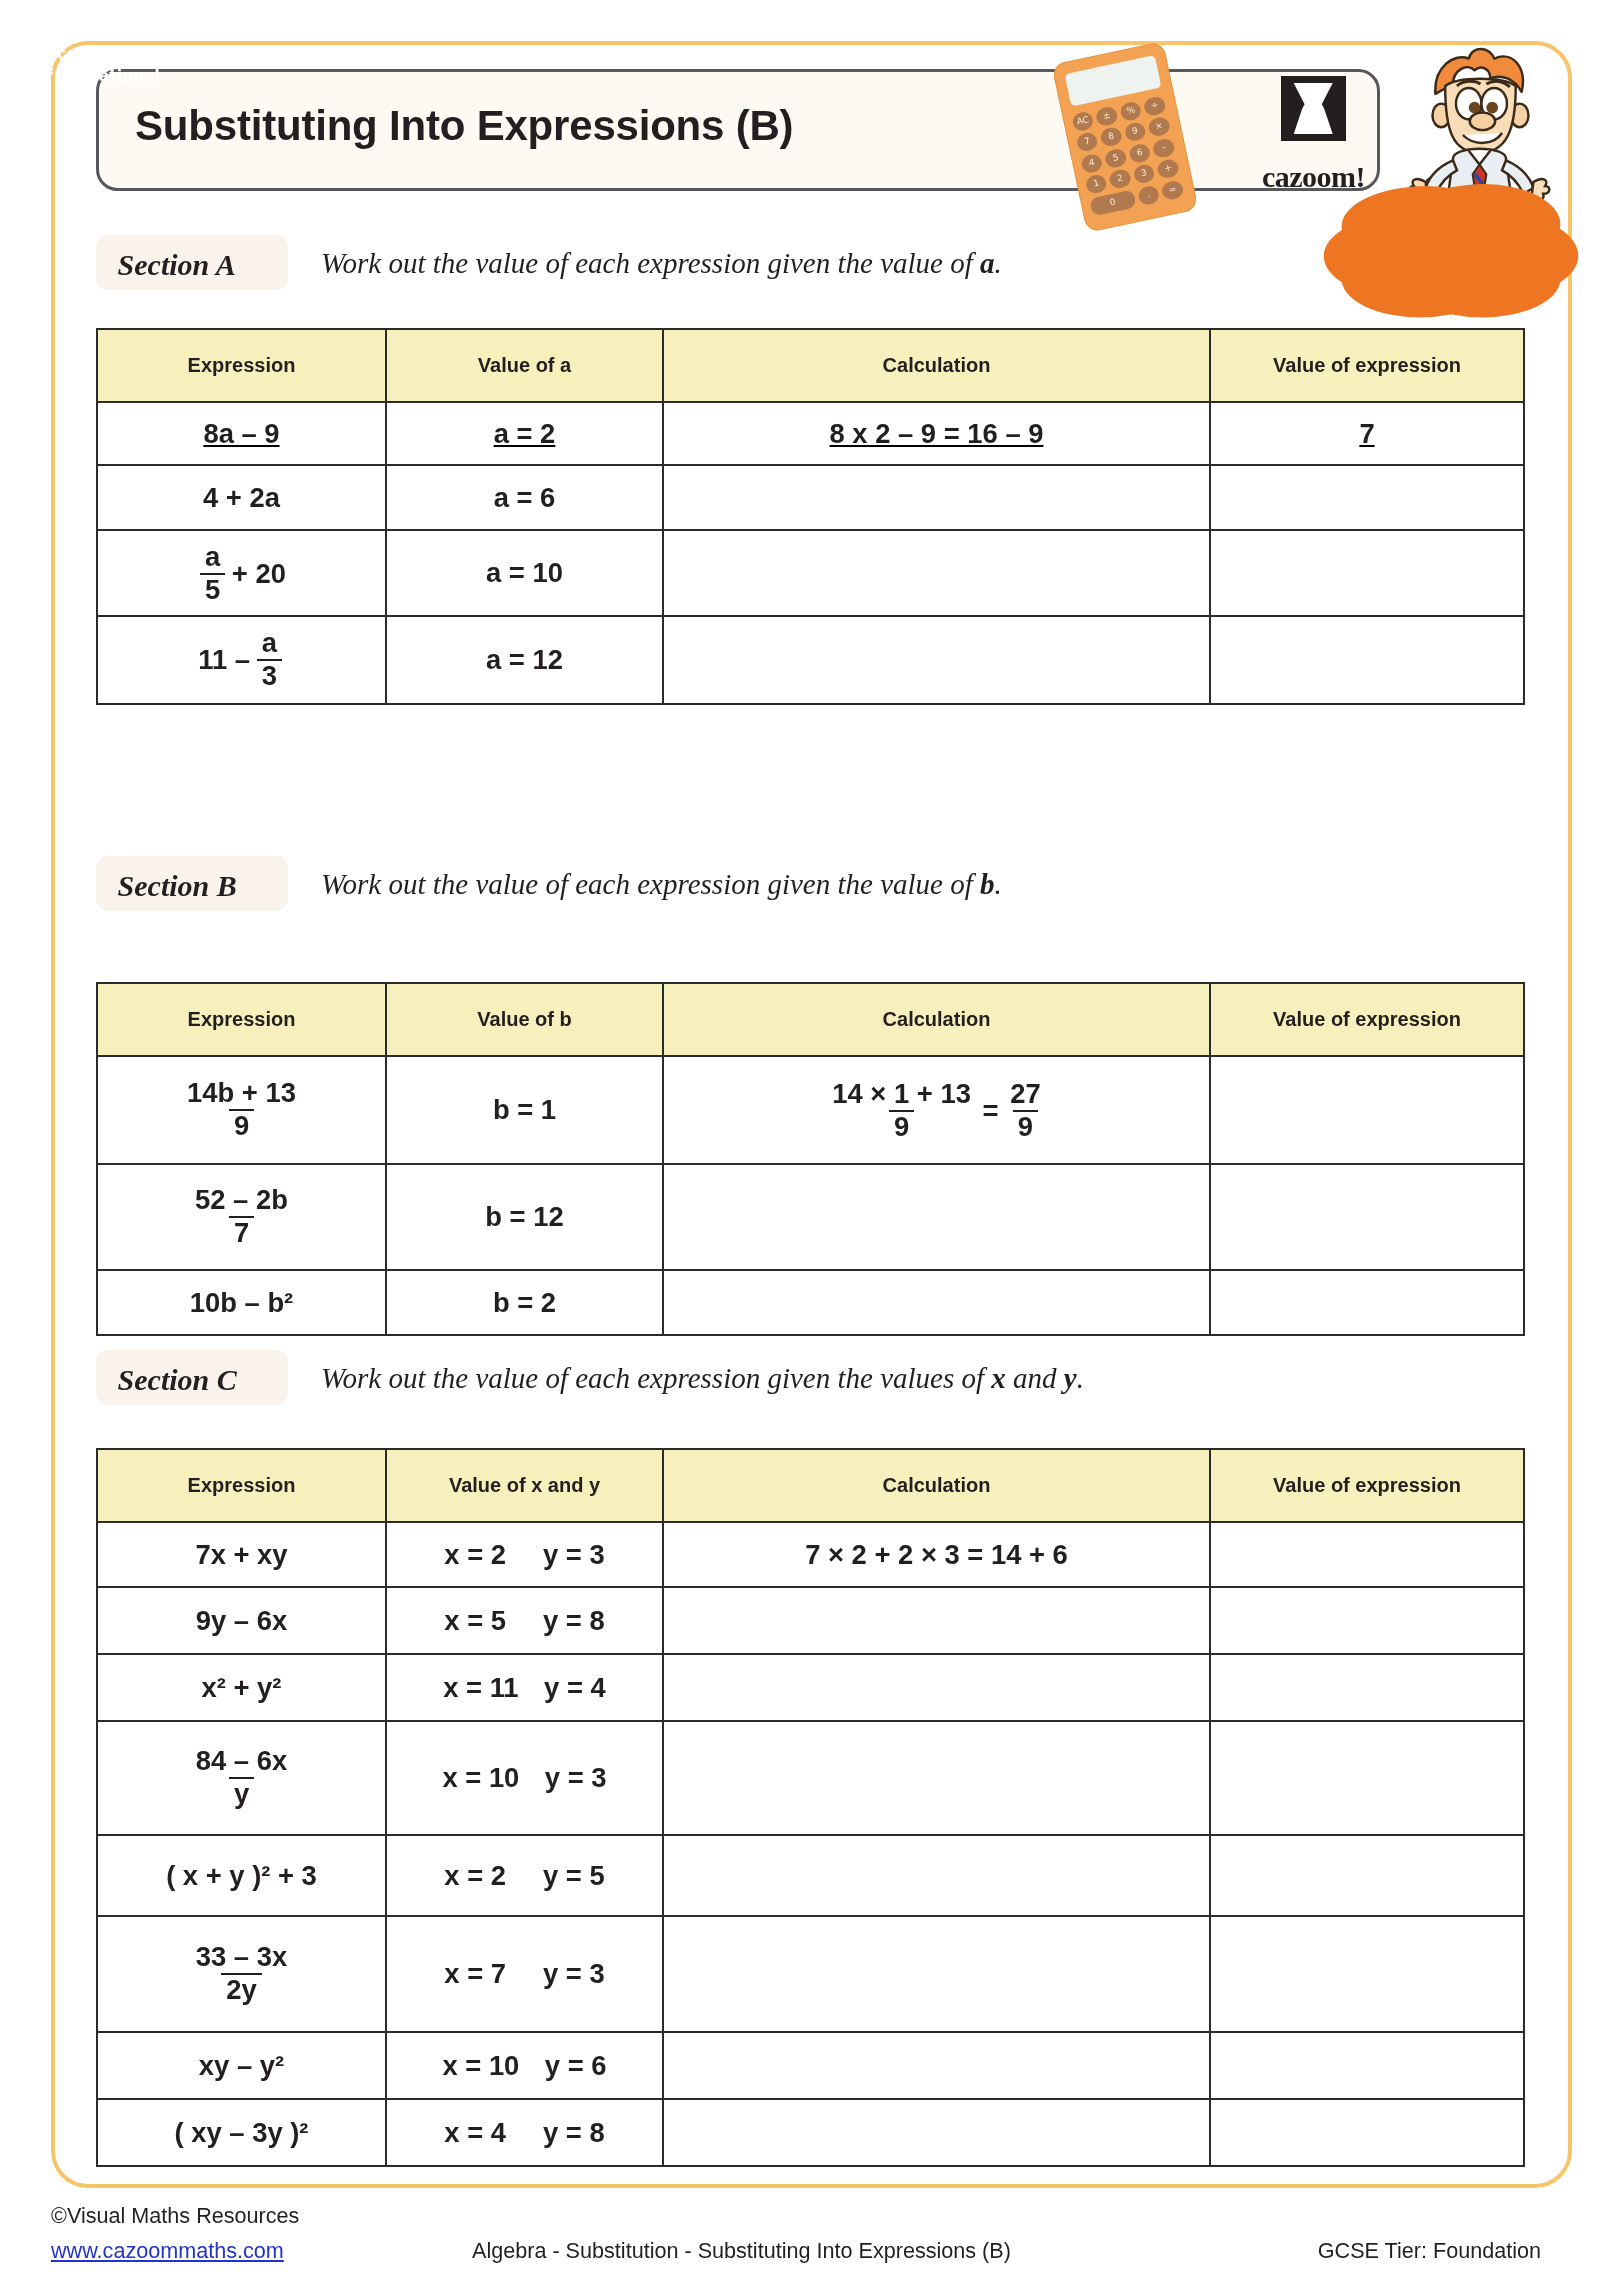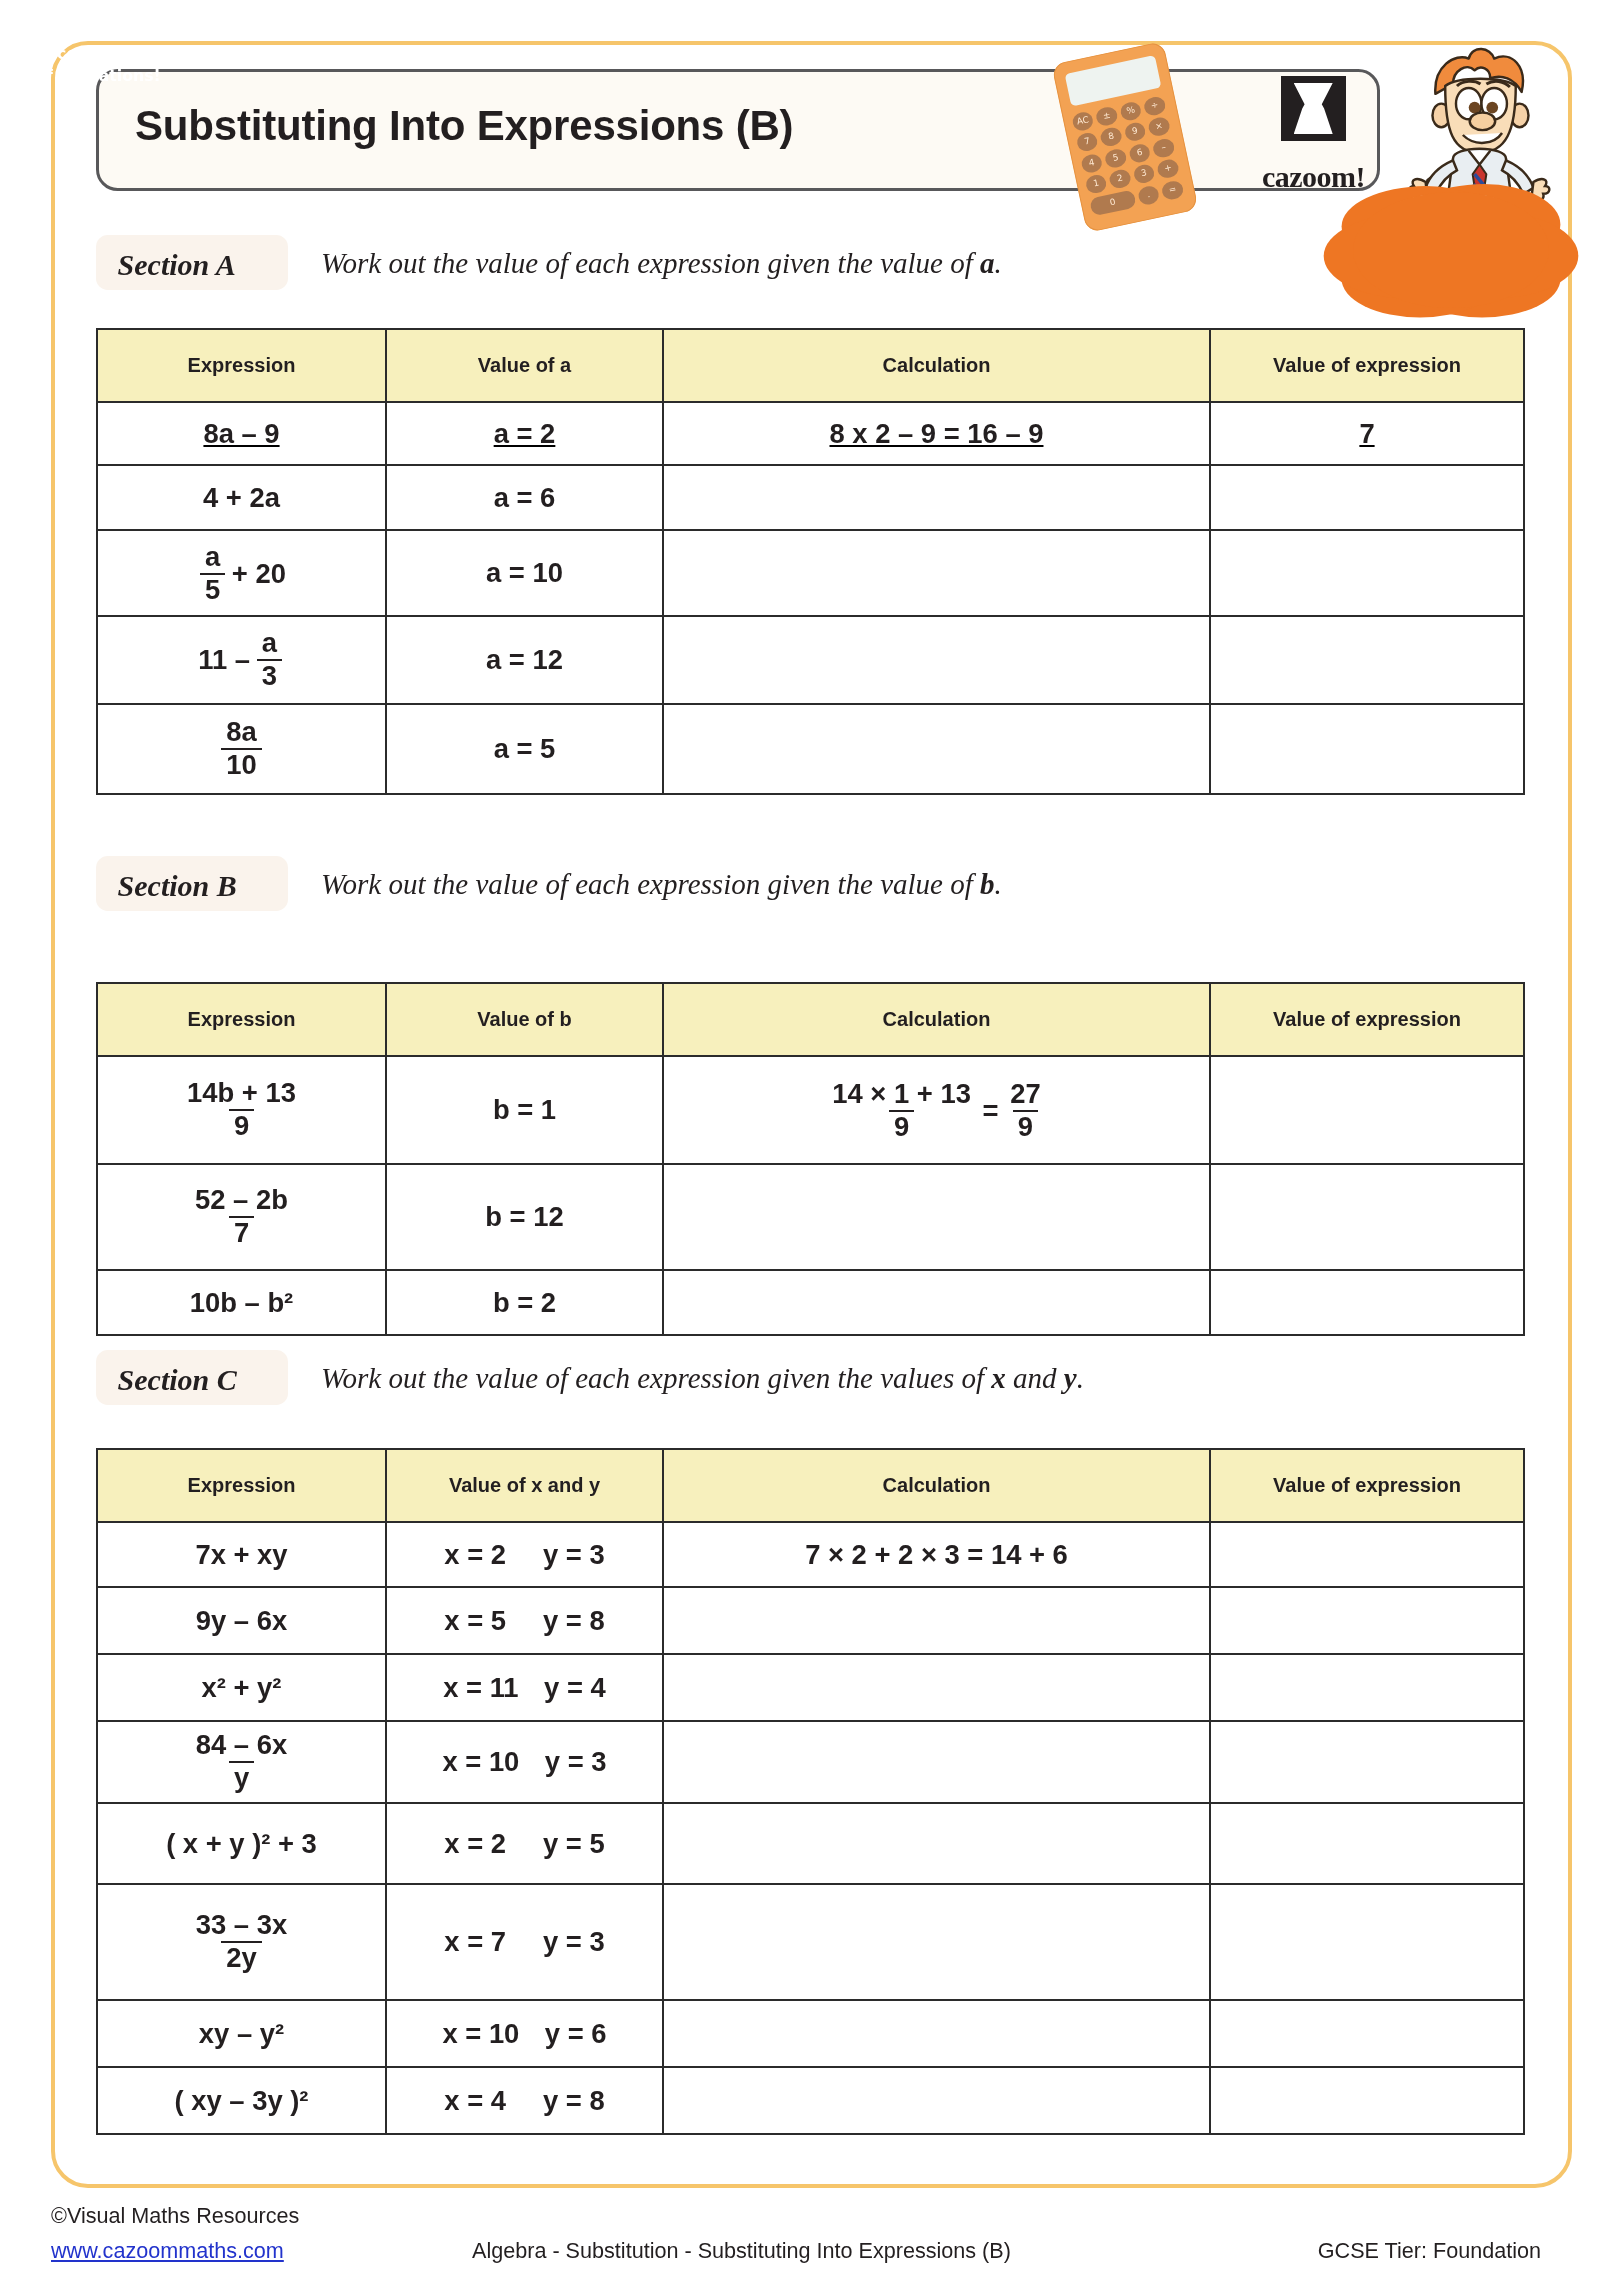--- a/index.html
+++ b/index.html
@@ -396,31 +396,20 @@
           <span class="frac">
             <span class="num">a</span>
             <span class="den">3</span>
           </span>
         </span>
       </td>
       <td>a = 12</td>
       <td></td>
       <td></td>
     </tr>
-    <tr style="height:90px;">
-      <td>
-        <span class="frac">
-          <span class="num">8a</span>
-          <span class="den">10</span>
-        </span>
-      </td>
-      <td>a = 5</td>
-      <td></td>
-      <td></td>
-    </tr>
   </tbody>
 </table>
 
 <div class="section-head" style="left:96px; top:856px; width:1372px;">
   <div class="section-pill"></div>
   <div class="section-label">Section B</div>
   <div class="section-instr"><span>Work out the value of each expression given the value of </span><b>b</b><span>.</span></div>
 </div>
 
 <table class="ws" style="left:96px; top:982px;">
@@ -524,21 +513,21 @@
     </tr>
     <tr style="height:67px;">
       <td>x² + y²</td>
       <td><span class="xy" style="gap:25.5px;align-items:center;">
             <span>x = 11</span>
             <span>y = 4</span>
           </span></td>
       <td></td>
       <td></td>
     </tr>
-    <tr style="height:82px;">
+    <tr style="height:114px;">
       <td>
         <span class="frac">
           <span class="num">84 – 6x</span>
           <span class="den">y</span>
         </span>
       </td>
       <td><span class="xy" style="gap:25.5px;">
             <span>x = 10</span>
             <span>y = 3</span>
           </span></td>

